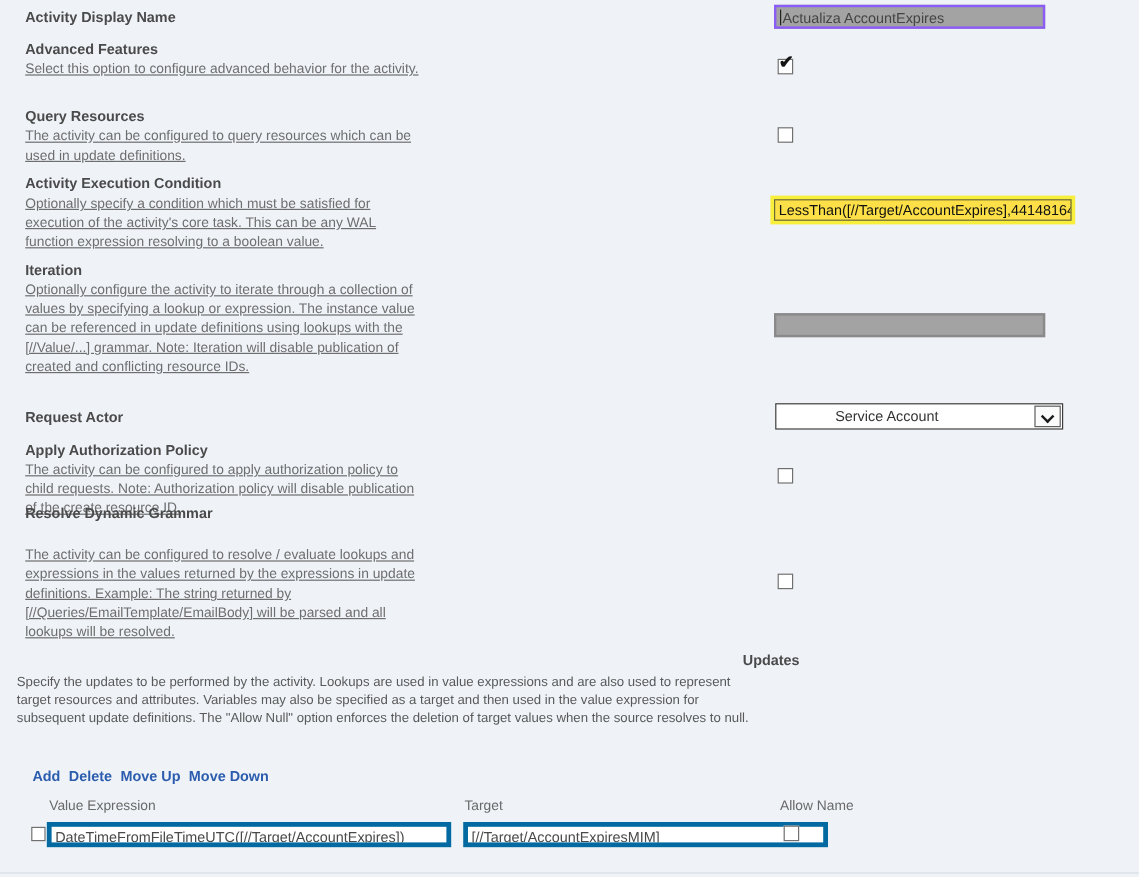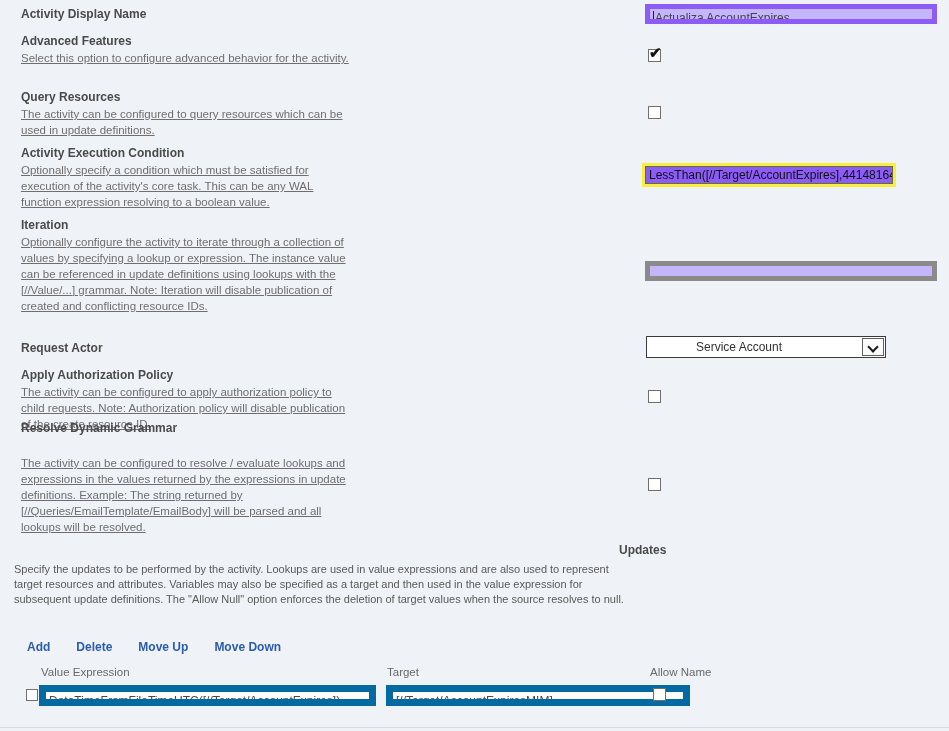--- a/index.html
+++ b/index.html
@@ -14,29 +14,29 @@
   .label {
     position:absolute; left:21px;
     font-size:12px; font-weight:bold; color:#4a4a4a;
     line-height:14px; white-space:nowrap;
   }
   .desc {
     position:absolute; left:21px; width:335px;
     font-size:11.5px; color:#6e6e6e; line-height:16px;text-decoration:underline;
   }
   .textbox {
-    position:absolute; left:645px; width:292px; height:20px;
-    background:#c4b5fd; border:5px solid #8b5cf6;
+    position:absolute; left:645px; width:226px; height:20px;
+    background:#a3a3a3; border:2px solid #8b5cf6;
     font-size:12px; color:#444; line-height:18px;
     padding:0 3px; white-space:nowrap; overflow:hidden;
   }
   .textbox.b-dark { border-color:#8a8a8a; }
   .textbox.hl {
     height:18px; width:248px;
-    background:#8b5cf6;
+    background:#fde047;
     border:1px solid #6b6b35;
     box-shadow:0 0 0 3px rgba(248,238,51,0.95);
     color:#111; line-height:16px;
   }
   .caret {
     display:inline-block; width:0; height:13px;
     border-left:1px solid #222; margin-right:1px;
     vertical-align:-2px;
   }
   .checkbox {
@@ -69,33 +69,33 @@
   .updates-heading {
     position:absolute; left:619px; top:543px;
     font-size:12px; font-weight:bold; color:#4a4a4a;
   }
   .updates-desc {
     position:absolute; left:14px; top:562px; width:618px;
     font-size:11px; color:#595959; line-height:15px;
   }
   .links {
     position:absolute; left:27px; top:640px;
-    display:flex; gap:26px;
+    display:flex; gap:7px;
   }
   .links span {
     font-size:12px; font-weight:bold; color:#2b5cad;
     cursor:pointer; white-space:nowrap;
   }
   .col-header {
     position:absolute; top:666px;
     font-size:11.5px; color:#696969; white-space:nowrap;
   }
   .row-textbox {
     position:absolute; top:685px; height:21px;
-    background:#fff; border:7px solid #0369a1;
+    background:#fff; border:4px solid #0369a1;
     font-size:12px; color:#4a4a4a; line-height:19px;
     padding:0 3px; white-space:nowrap; overflow:hidden;
   }
   .bottom-rule {
     position:absolute; left:0; top:727px; width:949px; height:0;
     border-top:1px solid #d6dce3;
   }
 </style>
 </head>
 <body>

